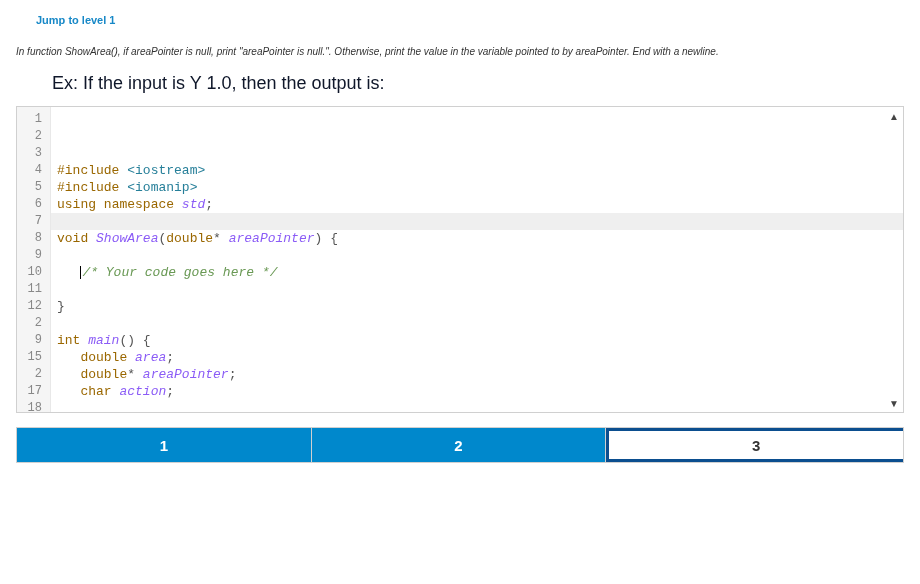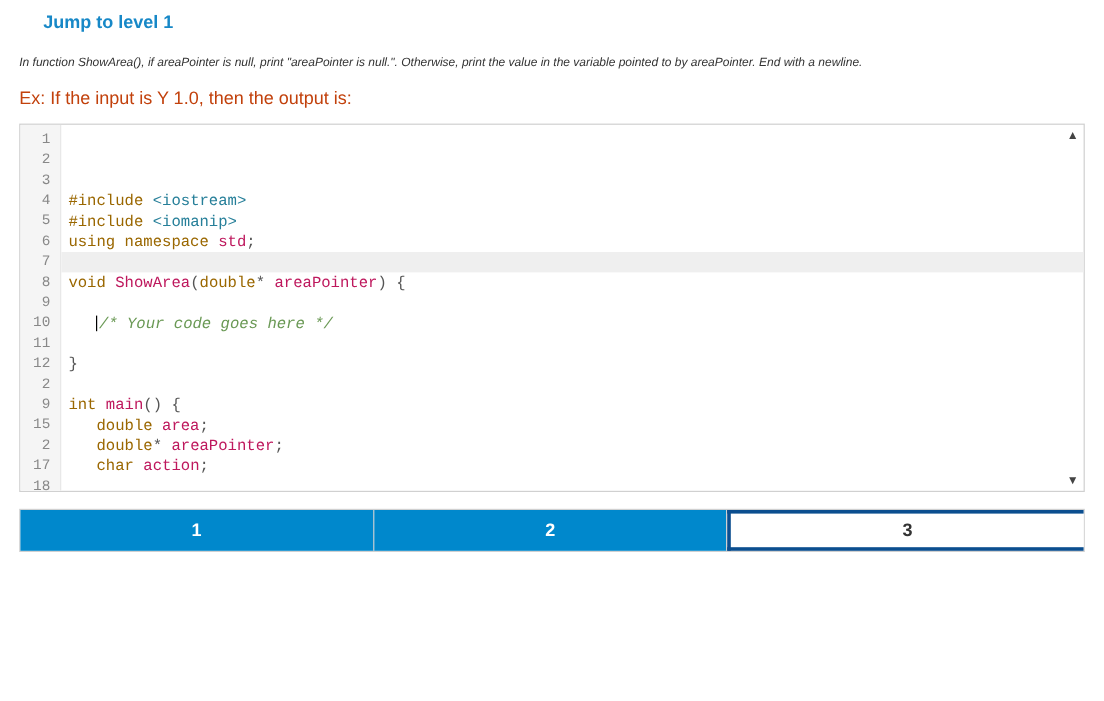--- a/index.html
+++ b/index.html
@@ -1,34 +1,34 @@
 <!DOCTYPE html>
 <html><head>
   <meta charset="utf-8">
   <style>
     * { margin: 0; padding: 0; box-sizing: border-box; }
     body { font-family: Arial, Helvetica, sans-serif; background: #fff; width: 920px; height: 584px; overflow: hidden; position: relative; }
     .container { padding: 10px 16px 0 16px; }
     .id-label { font-size: 10px; color: #bfbfbf; margin-bottom: 6px; }
-    .jump-link { color: #1788c7; font-weight: bold; font-size: 15px; margin-left: 20px; display: inline-block; margin-bottom: 18px; cursor: pointer; }
+    .jump-link { color: #1788c7; font-weight: bold; font-size: 11px; margin-left: 20px; display: inline-block; margin-bottom: 18px; cursor: pointer; }
     .description { font-size: 10px; color: #333; line-height: 1.5; margin-bottom: 14px; font-style: italic; }
-    .example-line { font-size: 15px; color: #c2410c; margin-bottom: 12px; }
+    .example-line { font-size: 18px; color: #0f172a; margin-bottom: 12px; margin-left: 36px; }
     .example-output { font-family: "Courier New", monospace; font-size: 14px; color: #333; margin-bottom: 10px; }
     .editor-wrap { border: 1px solid #d0d0d0; position: relative; height: 307px; overflow: hidden; }
     .editor-body { display: flex; height: 100%; overflow: hidden; }
     .gutter { background: #f5f5f5; border-right: 1px solid #e8e8e8; padding: 4px 8px 4px 4px; text-align: right; font-family: Consolas, "Courier New", monospace; font-size: 12px; color: #888; line-height: 17px; min-width: 34px; }
     .code-area { flex: 1; padding: 4px 6px; font-family: Consolas, "Courier New", monospace; font-size: 13px; line-height: 17px; white-space: pre; overflow: hidden; position: relative; }
     .code-line { height: 17px; }
     .hl-line { background: #efefef; position: absolute; left: 0; right: 0; height: 17px; top: 106px; z-index: 0; }
     .code-lines { position: relative; z-index: 1; }
     .k-inc { color: #267f99; }
     .k-pre { color: #9a6700; }
     .k-using { color: #9a6700; }
     .k-type { color: #9a6700; }
-    .k-id { color: #be185d; }
+    .k-id { color: #8b5cf6; font-style: italic; }
     .k-punc { color: #555; }
     .k-comment { color: #6a9955; font-style: italic; }
     .scroll-up { position: absolute; right: 2px; top: 2px; width: 14px; height: 14px; display: flex; align-items: center; justify-content: center; cursor: pointer; color: #444; font-size: 10px; }
     .scroll-down { position: absolute; right: 2px; bottom: 2px; width: 14px; height: 14px; display: flex; align-items: center; justify-content: center; cursor: pointer; color: #444; font-size: 10px; }
     .tabs-row { display: flex; margin-top: 14px; height: 36px; border: 1px solid #d0d0d0; }
     .tab { flex: 1; display: flex; align-items: center; justify-content: center; font-size: 15px; font-weight: bold; cursor: pointer; border-right: 1px solid #d0d0d0; }
     .tab:last-child { border-right: none; }
     .tab-active { background: #0088cc; color: #fff; }
     .tab-outlined { border: 3px solid #0b4e8f; background: #fff; color: #333; }
     .cursor-bar { display:inline-block; width:1px; height:13px; background:#000; vertical-align:middle; margin-right:1px; }

